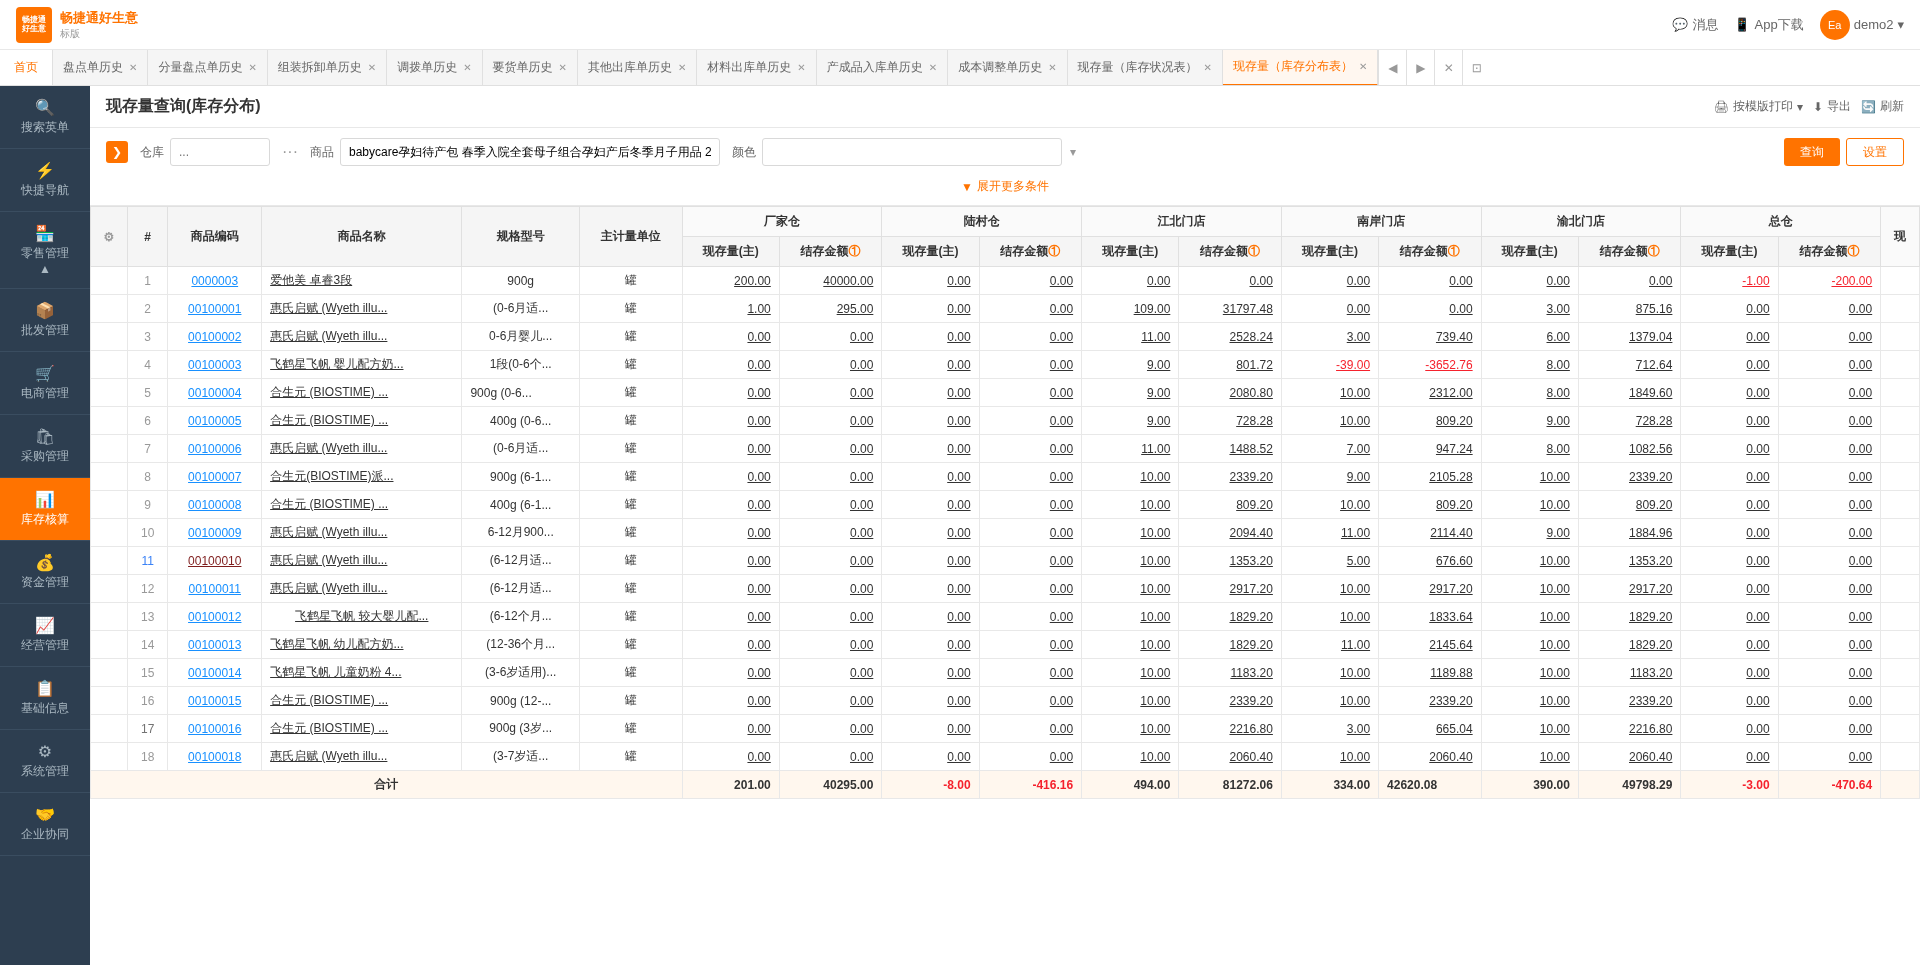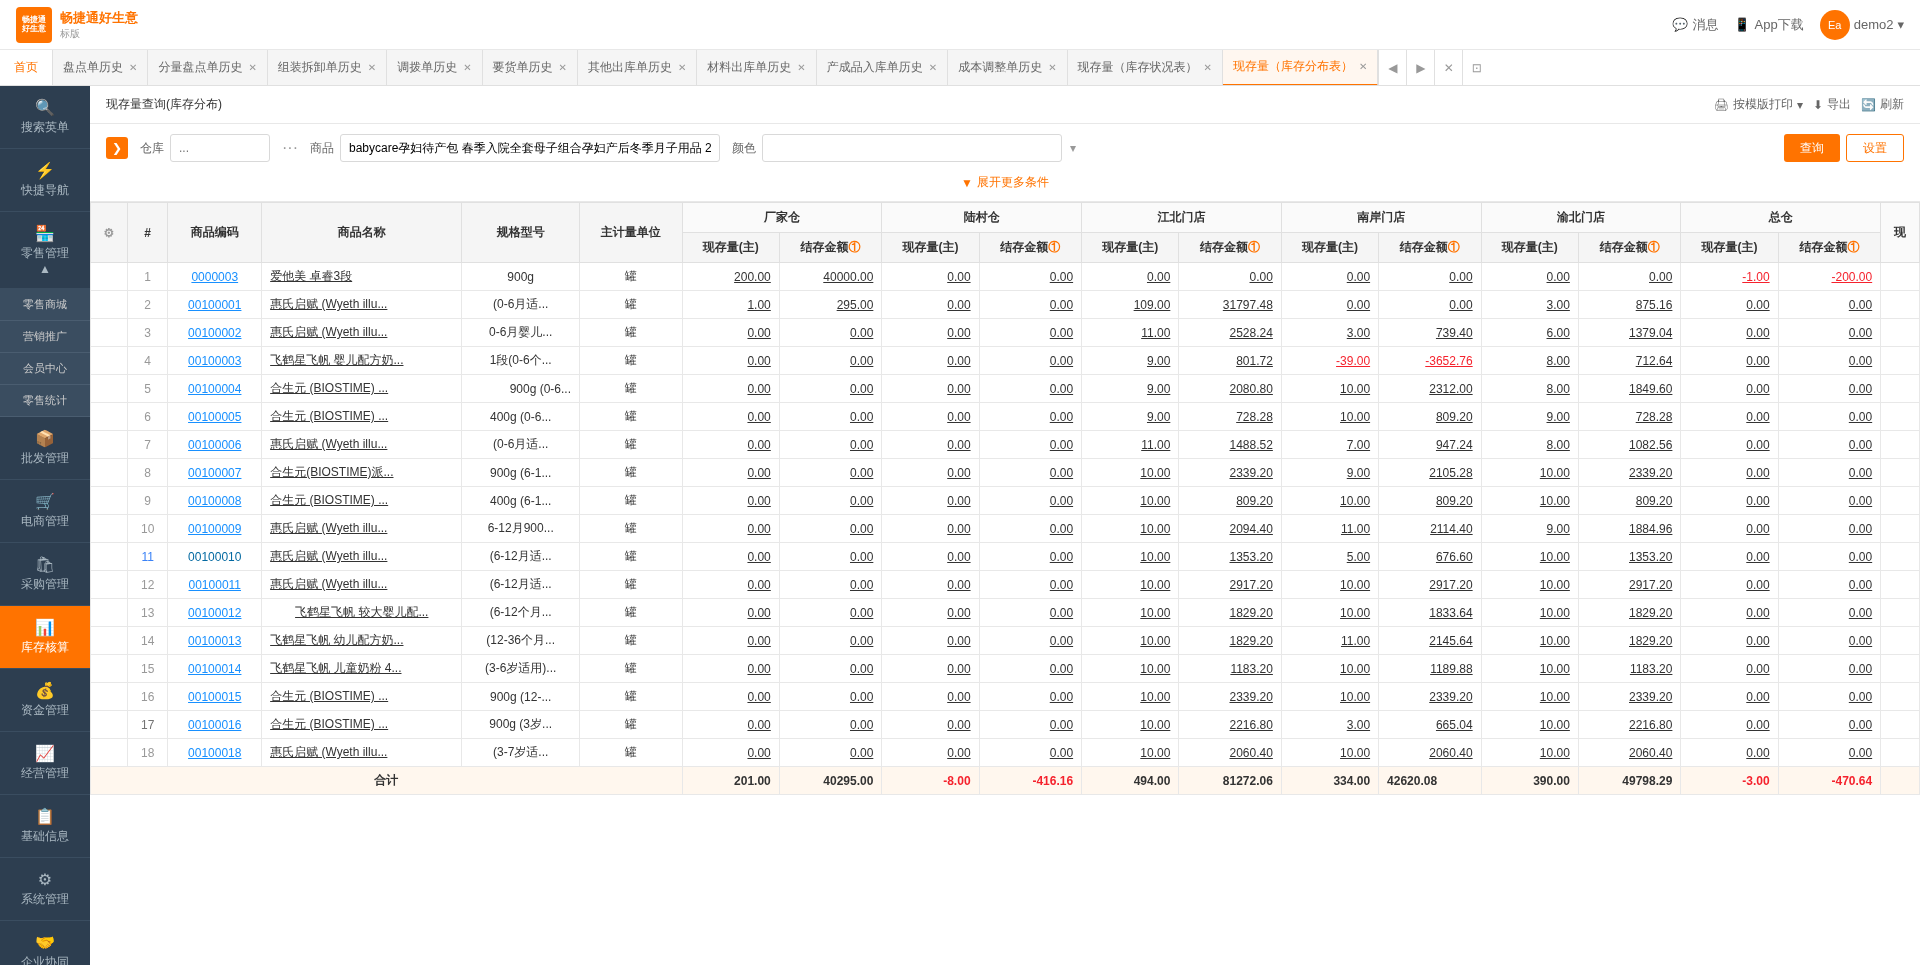--- a/index.html
+++ b/index.html
@@ -31,21 +31,21 @@
     .sidebar-item.active { background: #ff7300; color: #fff; }
     .sidebar-item .s-icon { font-size: 16px; margin-bottom: 2px; }
     .sidebar-sub { background: #3a4d60; }
     .sidebar-sub .sidebar-item { font-size: 11px; padding: 8px 4px; color: #ccc; border-bottom: 1px solid #4a5d70; }
 
     
     .content { flex: 1; display: flex; flex-direction: column; overflow: hidden; }
     
     
     .page-header { background: #fff; padding: 10px 16px; display: flex; align-items: center; justify-content: space-between; border-bottom: 1px solid #e8e8e8; }
-    .page-title-text { font-size: 12px; font-weight: normal; color: #333; }
+    .page-title-text { font-size: 16px; font-weight: bold; color: #333; }
     .page-actions { display: flex; align-items: center; gap: 10px; }
     .btn-print { display: flex; align-items: center; gap: 4px; color: #666; cursor: pointer; font-size: 12px; }
     .btn-export { display: flex; align-items: center; gap: 4px; color: #666; cursor: pointer; font-size: 12px; }
     .btn-refresh { display: flex; align-items: center; gap: 4px; color: #666; cursor: pointer; font-size: 12px; }
     
     
     .filter-area { background: #fff; padding: 10px 16px; border-bottom: 1px solid #e8e8e8; }
     .filter-row { display: flex; align-items: center; gap: 12px; flex-wrap: wrap; }
     .filter-item { display: flex; align-items: center; gap: 6px; }
     .filter-label { color: #666; font-size: 12px; white-space: nowrap; }
@@ -163,34 +163,20 @@
       <div>搜索英单</div>
     </div>
     <div class="sidebar-item">
       <div class="s-icon">⚡</div>
       <div>快捷导航</div>
     </div>
     <div class="sidebar-item">
       <div class="s-icon">🏪</div>
       <div>零售管理</div>
       <span>▲</span>
-    </div>
-    <div class="sidebar-sub">
-      <div class="sidebar-item">
-        <div>零售商城</div>
-      </div>
-      <div class="sidebar-item">
-        <div>营销推广</div>
-      </div>
-      <div class="sidebar-item">
-        <div>会员中心</div>
-      </div>
-      <div class="sidebar-item">
-        <div>零售统计</div>
-      </div>
     </div>
     <div class="sidebar-item">
       <div class="s-icon">📦</div>
       <div>批发管理</div>
     </div>
     <div class="sidebar-item">
       <div class="s-icon">🛒</div>
       <div>电商管理</div>
     </div>
     <div class="sidebar-item">
@@ -394,21 +380,21 @@
               <td style="text-align: right;"><span style="text-decoration: underline; cursor: pointer;">712.64</span></td>
               <td style="text-align: right;"><span style="text-decoration: underline; cursor: pointer;">0.00</span></td>
               <td style="text-align: right;"><span style="text-decoration: underline; cursor: pointer;">0.00</span></td>
               <td></td>
             </tr>
             <tr>
               <td></td>
               <td style="text-align: center;"><span style="color:#999;">5</span></td>
               <td style="text-align: center;"><span style="text-decoration:underline;cursor:pointer;color:#1890ff;">00100004</span></td>
               <td style="text-align: left;"><span style="text-decoration:underline;cursor:pointer;">合生元 (BIOSTIME) ...</span></td>
-              <td style="text-align: right; margin-top: 6px;">900g (0-6...</td>
+              <td style="text-align: left; margin-top: 6px;">900g (0-6...</td>
               <td style="text-align: center;">罐</td>
               <td style="text-align: right;"><span style="text-decoration: underline; cursor: pointer;">0.00</span></td>
               <td style="text-align: right;"><span style="text-decoration: underline; cursor: pointer;">0.00</span></td>
               <td style="text-align: right;"><span style="text-decoration: underline; cursor: pointer;">0.00</span></td>
               <td style="text-align: right;"><span style="text-decoration: underline; cursor: pointer;">0.00</span></td>
               <td style="text-align: right;"><span style="text-decoration: underline; cursor: pointer;">9.00</span></td>
               <td style="text-align: right;"><span style="text-decoration: underline; cursor: pointer;">2080.80</span></td>
               <td style="text-align: right;"><span style="text-decoration: underline; cursor: pointer;">10.00</span></td>
               <td style="text-align: right;"><span style="text-decoration: underline; cursor: pointer;">2312.00</span></td>
               <td style="text-align: right;"><span style="text-decoration: underline; cursor: pointer;">8.00</span></td>
@@ -518,21 +504,21 @@
               <td style="text-align: right;"><span style="text-decoration: underline; cursor: pointer;">2114.40</span></td>
               <td style="text-align: right;"><span style="text-decoration: underline; cursor: pointer;">9.00</span></td>
               <td style="text-align: right;"><span style="text-decoration: underline; cursor: pointer;">1884.96</span></td>
               <td style="text-align: right;"><span style="text-decoration: underline; cursor: pointer;">0.00</span></td>
               <td style="text-align: right;"><span style="text-decoration: underline; cursor: pointer;">0.00</span></td>
               <td></td>
             </tr>
             <tr>
               <td></td>
               <td style="text-align: center;"><span style="color:#3b82f6;">11</span></td>
-              <td style="text-align: center;"><span style="cursor:pointer;color:#0369a1;">00100010</span></td>
+              <td style="text-align: center;"><span style="text-decoration:underline;cursor:pointer;color:#7f1d1d;">00100010</span></td>
               <td style="text-align: left;"><span style="text-decoration:underline;cursor:pointer;">惠氏启赋 (Wyeth illu...</span></td>
               <td style="text-align: center;">(6-12月适...</td>
               <td style="text-align: center;">罐</td>
               <td style="text-align: right;"><span style="text-decoration: underline; cursor: pointer;">0.00</span></td>
               <td style="text-align: right;"><span style="text-decoration: underline; cursor: pointer;">0.00</span></td>
               <td style="text-align: right;"><span style="text-decoration: underline; cursor: pointer;">0.00</span></td>
               <td style="text-align: right;"><span style="text-decoration: underline; cursor: pointer;">0.00</span></td>
               <td style="text-align: right;"><span style="text-decoration: underline; cursor: pointer;">10.00</span></td>
               <td style="text-align: right;"><span style="text-decoration: underline; cursor: pointer;">1353.20</span></td>
               <td style="text-align: right;"><span style="text-decoration: underline; cursor: pointer;">5.00</span></td>

